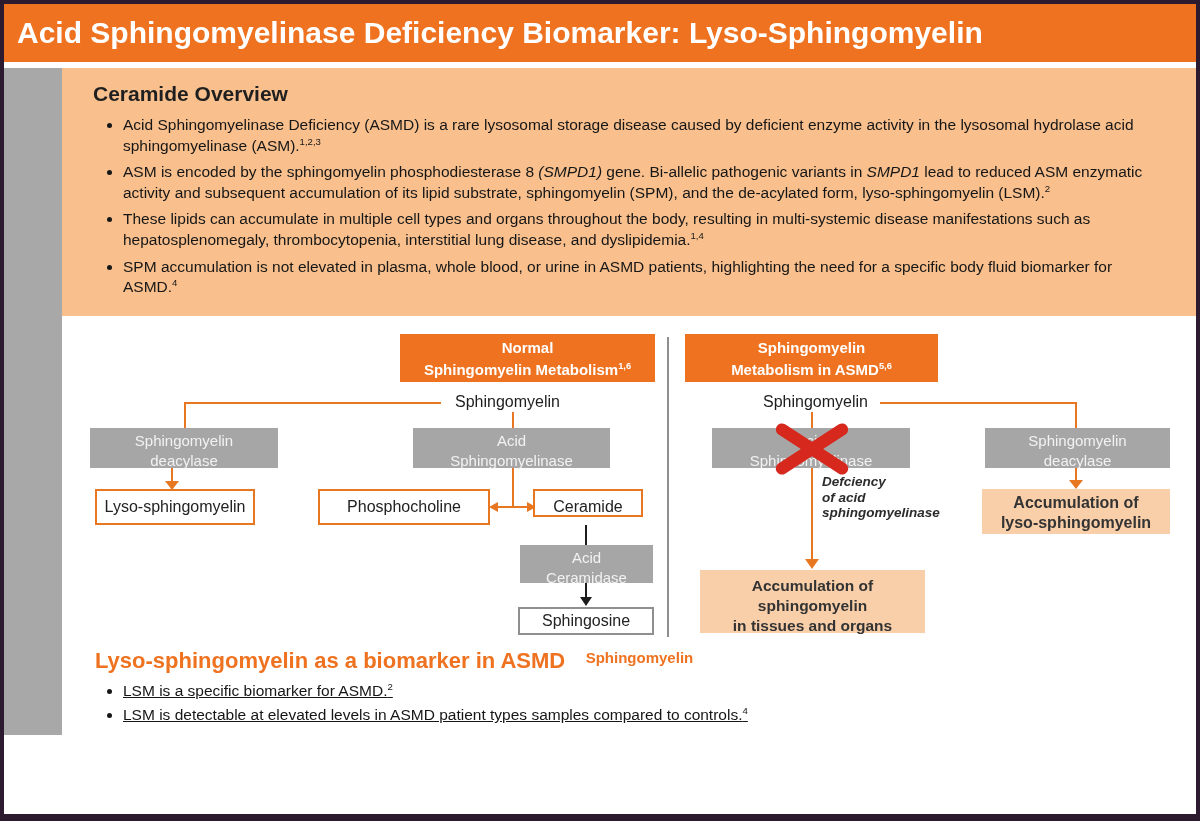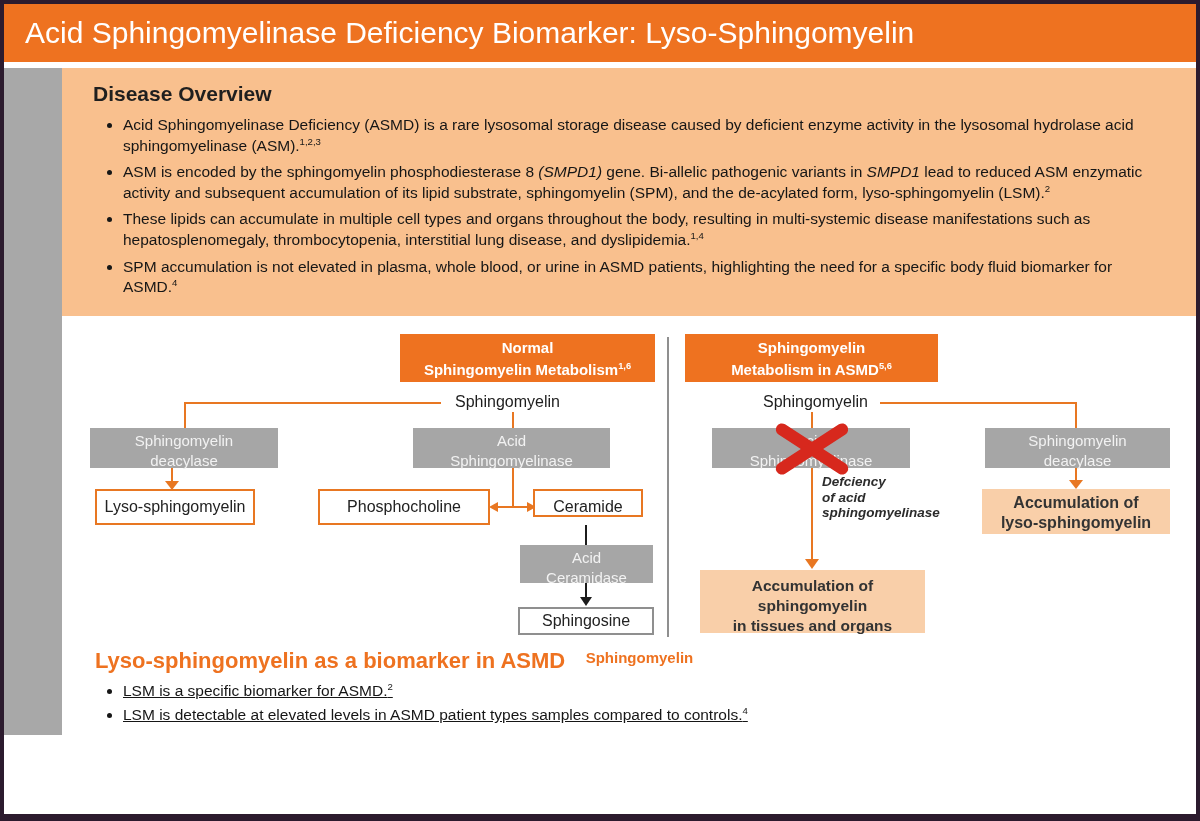--- a/index.html
+++ b/index.html
@@ -1,21 +1,21 @@
 <!DOCTYPE html>
 <html><head>
 <meta charset="utf-8">
 <style>
   html,body{margin:0;padding:0;background:#fff;}
   .page{position:relative;width:1200px;height:821px;background:#ffffff;overflow:hidden;
         font-family:"Liberation Sans",sans-serif;}
   .frame{position:absolute;inset:0;border:4px solid #2c1b2e;border-bottom:7px solid #2c1b2e;
          pointer-events:none;z-index:60;}
   .banner{position:absolute;left:4px;top:4px;width:1192px;height:58px;background:#ee7220;}
-  .banner span{display:block;line-height:58px;padding-left:21px;font-size:30px;font-weight:400;color:#ffffff;}
+  .banner span{display:block;line-height:58px;padding-left:13px;font-size:30px;font-weight:700;color:#ffffff;}
   .sidebar{position:absolute;left:4px;top:68px;width:58px;height:667px;background:#a8a8a8;}
   .overview{position:absolute;left:62px;top:68px;width:1134px;height:248px;background:#f9c08e;color:#161616;}
   .overview h2{margin:14px 0 0 31px;font-size:21px;font-weight:700;color:#1f1f1f;}
   .overview ul{margin:9px 28px 0 0;padding-left:61px;}
   .overview li{font-size:15.5px;line-height:1.33;margin-bottom:6px;}
   sup{font-size:62%;line-height:0;vertical-align:super;}
   .obox{position:absolute;background:#ee7220;color:#fff;font-weight:700;font-size:15px;
         text-align:center;line-height:1.45;padding-top:3px;box-sizing:border-box;}
   .gbox{position:absolute;background:#a6a6a6;color:#f2f2f2;font-size:15px;text-align:center;
         line-height:1.3;padding-top:3px;box-sizing:border-box;}
@@ -50,21 +50,21 @@
 
 <div class="page">
 
   <div class="banner">
     <span>Acid Sphingomyelinase Deficiency Biomarker: Lyso-Sphingomyelin</span>
   </div>
 
   <div class="sidebar"></div>
 
   <div class="overview">
-    <h2>Disease Overview</h2>
+    <h2>Ceramide Overview</h2>
     <ul>
       <li><span>Acid Sphingomyelinase Deficiency (ASMD) is a rare lysosomal storage disease caused by deficient enzyme activity in the lysosomal hydrolase acid sphingomyelinase (ASM).</span><sup>1,2,3</sup></li>
       <li><span>ASM is encoded by the sphingomyelin phosphodiesterase 8 </span><i>(SMPD1)</i><span> gene. Bi-allelic pathogenic variants in </span><i>SMPD1</i><span> lead to reduced ASM enzymatic activity and subsequent accumulation of its lipid substrate, sphingomyelin (SPM), and the de-acylated form, lyso-sphingomyelin (LSM).</span><sup>2</sup></li>
       <li><span>These lipids can accumulate in multiple cell types and organs throughout the body, resulting in multi-systemic disease manifestations such as hepatosplenomegaly, thrombocytopenia, interstitial lung disease, and dyslipidemia.</span><sup>1,4</sup></li>
       <li><span>SPM accumulation is not elevated in plasma, whole blood, or urine in ASMD patients, highlighting the need for a specific body fluid biomarker for ASMD.</span><sup>4</sup></li>
     </ul>
   </div>
 
   <div class="obox" style="left:400px;top:334px;width:255px;height:48px;">
     <span>Normal</span><br>

